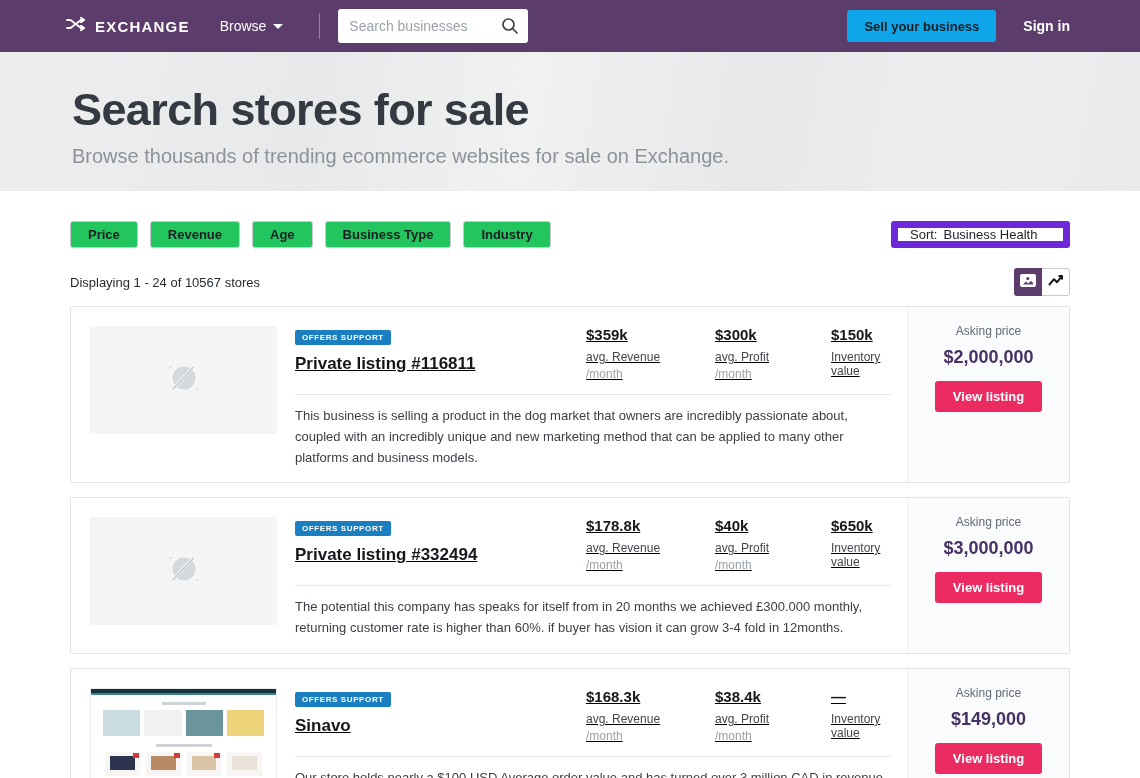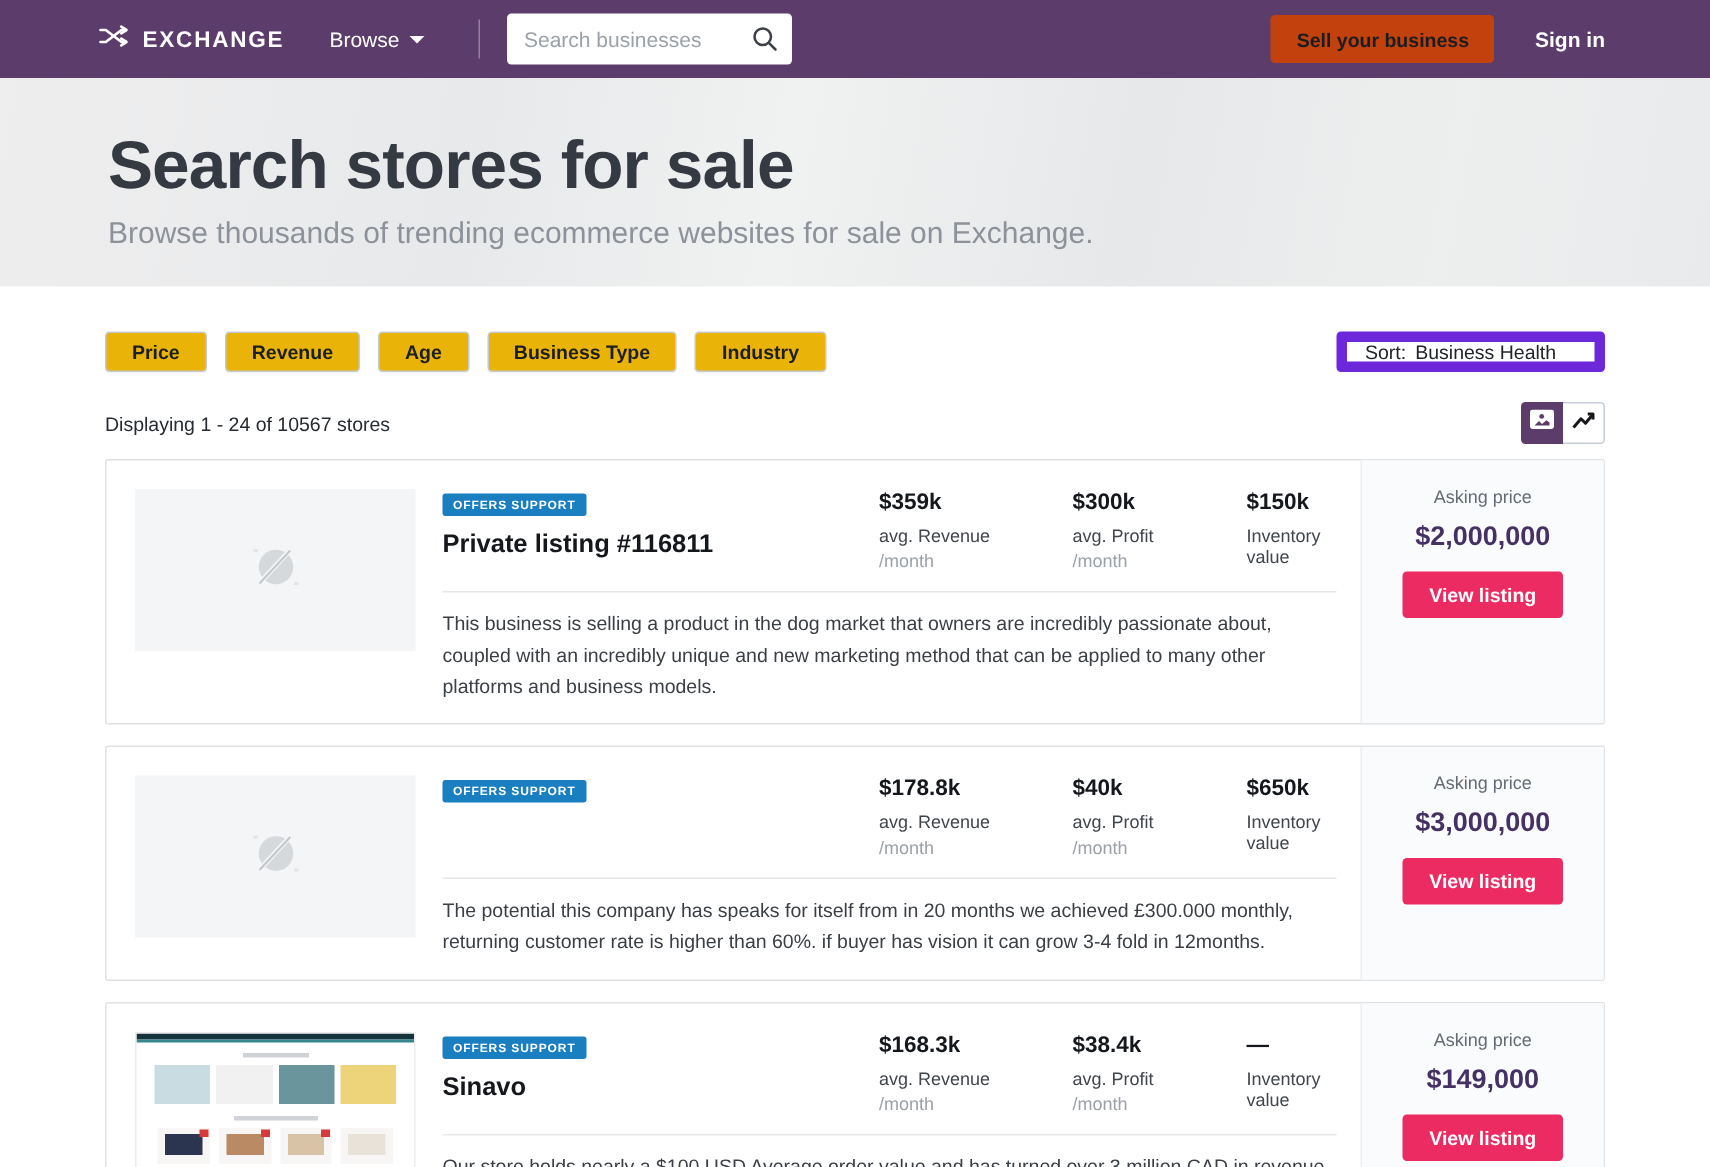--- a/index.html
+++ b/index.html
@@ -12,55 +12,55 @@
   .brand-name { font-size:15px; font-weight:700; letter-spacing:1.2px; }
   .browse { display:flex; align-items:center; gap:7px; color:#fff; font-size:14px; margin-left:30px; cursor:pointer; }
   .caret { width:0; height:0; border-left:5px solid transparent; border-right:5px solid transparent; border-top:5px solid #fff; }
   .nav-divider { width:1px; height:26px; background:rgba(255,255,255,.35); margin-left:36px; }
   .searchbox { position:relative; margin-left:18px; }
   .searchbox input { width:190px; height:34px; border:none; border-radius:3px; padding:0 34px 0 11px;
                      font-size:14px; color:#7f1d1d; font-family:inherit; outline:none; }
   .searchbox input::placeholder { color:#9ba1a8; }
   .search-ic { position:absolute; right:9px; top:8px; }
   .nav-spacer { flex:1; }
-  .sell-btn { height:32px; background:#c2410c; border:none; border-radius:3px; padding:0 17px;
+  .sell-btn { height:32px; background:#0ea5e9; border:none; border-radius:3px; padding:0 17px;
               font-size:13px; font-weight:700; color:#1a1d21; font-family:inherit; cursor:pointer; }
   .sign-in { color:#fff; font-size:14px; font-weight:600; margin-left:27px; cursor:pointer; }
 
   
   .hero { height:139px; padding:32px 0 0 72px;
           background:linear-gradient(100deg,#eeeeef 0%,#e8e9ea 28%,#f0f1f1 46%,#e7e8e9 66%,#edeeee 84%,#e9eaeb 100%); }
   .hero h1 { font-size:45px; font-weight:700; color:#343942; letter-spacing:-.6px; }
   .hero p { font-size:20px; color:#8d929a; margin-top:9px; }
 
   
   .main { padding:0 70px; }
   .filter-row { margin-top:30px; display:flex; align-items:center; }
-  .filter-btn { height:27px; padding:0 17px; margin-right:12px; background:#eab308; border:1px solid #c6cacf;
+  .filter-btn { height:27px; padding:0 17px; margin-right:12px; background:#22c55e; border:1px solid #c6cacf;
                 border-radius:3px; font-size:13px; font-weight:700; color:#1b1e22; font-family:inherit;
                 display:flex; align-items:center; cursor:pointer; box-shadow:0 1px 0 rgba(0,0,0,.04); }
   .sort-box { margin-left:auto; height:27px; border:7px solid #6d28d9; border-radius:3px; background:#fff;
               padding:0 12px; font-size:13px; display:flex; align-items:center; gap:6px; width:179px; cursor:pointer; }
   .sort-label { color:#20242a; }
   .sort-value { color:#20242a; }
 
   .results-row { margin-top:20px; display:flex; align-items:center; justify-content:space-between; }
   .results-count { font-size:13px; color:#262b31; }
   .view-toggle { display:flex; }
   .tg { width:28px; height:28px; display:flex; align-items:center; justify-content:center; cursor:pointer; }
   .tg-active { background:#5c3c6a; border-radius:3px 0 0 3px; }
   .tg-inactive { background:#fff; border:1px solid #c4cdd5; border-left:none; border-radius:0 3px 3px 0; }
 
   
   .cards { margin-top:10px; }
   .card { display:flex; border:1px solid #dfe2e6; border-radius:2px; background:#fff; margin-bottom:14px; min-height:145px; }
   .thumb { width:187px; height:108px; margin:19px 0 19px 19px; background:#f4f5f6;
            display:flex; align-items:center; justify-content:center; flex-shrink:0; cursor:pointer; }
   .mid { flex:1; padding:19px 16px 14px 18px; min-width:0; }
-  .mid-top { display:flex; }
+  .mid-top { display:flex;text-decoration:underline; }
   .title-block { width:291px; flex-shrink:0; }
   .badge { display:inline-block; background:#1a7fc1; color:#fff; font-size:8px; font-weight:700;
            letter-spacing:.6px; padding:3px 7px; border-radius:2px; }
   .card-title { margin-top:9px; font-size:17px; font-weight:700; color:#14171b; cursor:pointer; }
   .stats { display:flex; flex:1; }
   .stat { width:129px; }
   .stat:nth-child(2) { width:116px; }
   .stat:last-child { width:auto; flex:1; }
   .stat-value { font-size:15px; font-weight:700; color:#14171b; }
   .stat-label { font-size:12px; color:#41464c; margin-top:7px; }
@@ -225,20 +225,21 @@
             <path d="M32.5 8 L12 30" stroke="#c4c8cb" stroke-width="1.4"></path>
             <rect x="8" y="7" width="3" height="2" fill="#e2e4e6"></rect>
             <rect x="35" y="29" width="3" height="2" fill="#e2e4e6"></rect>
           </svg>
         </span>
       </div>
       <div class="mid">
         <div class="mid-top">
           <div class="title-block">
             <span class="badge">OFFERS SUPPORT</span>
+            <div class="card-title">Private listing #332494</div>
           </div>
           <div class="stats">
             <div class="stat">
               <div class="stat-value">$178.8k</div>
               <div class="stat-label">avg. Revenue</div>
               <div class="stat-sub">/month</div>
             </div>
             <div class="stat">
               <div class="stat-value">$40k</div>
               <div class="stat-label">avg. Profit</div>

